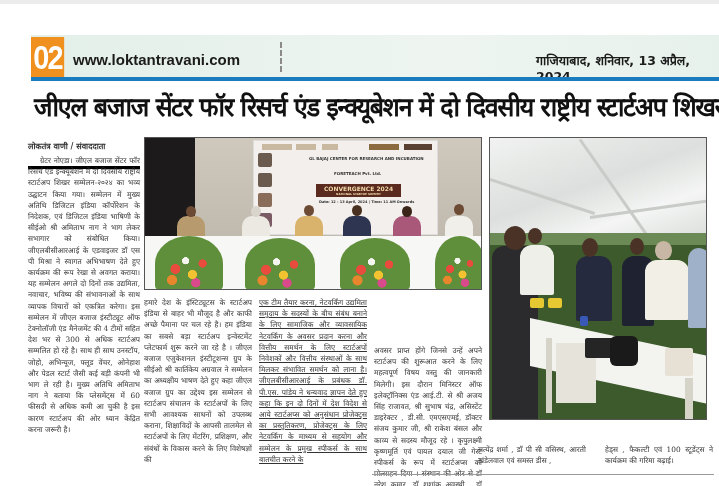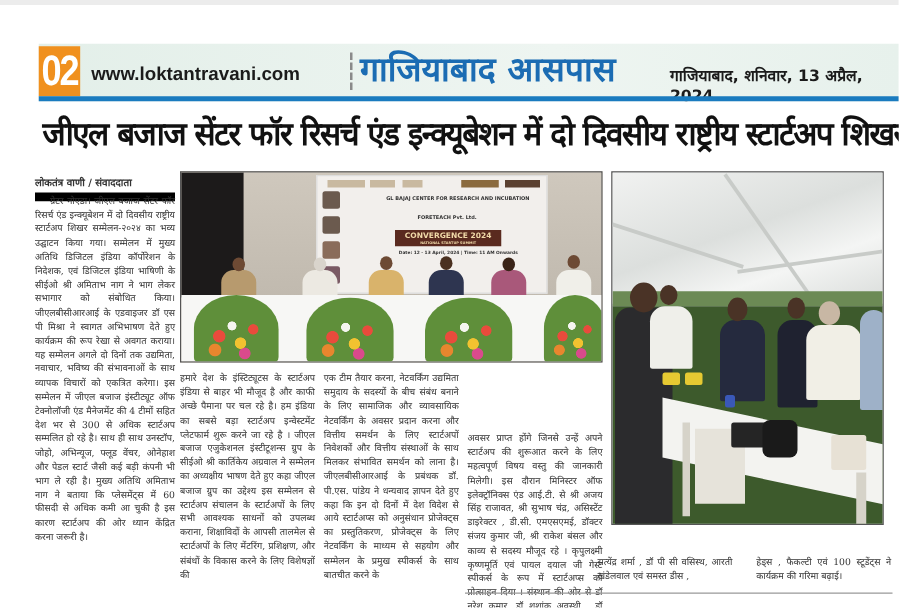--- a/index.html
+++ b/index.html
@@ -23,28 +23,28 @@
   .edition-line { position: absolute; left: 505px; top: 17px; font-family: "DejaVu Sans", sans-serif;
     font-size: 12.5px; color: #1b1b1b; font-weight: bold; }
 
   
   .headline { position: absolute; left: 34px; top: 88px; width: 680px; font-family: "DejaVu Sans", sans-serif;
     font-weight: bold; font-size: 26px; color: #111; letter-spacing: -1.2px; white-space: nowrap;
     transform: scaleX(0.96); transform-origin: left top; }
 
   
   .byline { position: absolute; left: 28px; top: 140px; width: 112px; font-size: 8px; font-weight: bold; color: #333;
-    border-bottom: 7px solid #000000; padding-bottom: 3px; }
+    border-bottom: 3px solid #000000; padding-bottom: 15px; }
 
   
   .col { position: absolute; font-family: "DejaVu Serif", serif; font-size: 7.4px; line-height: 11.2px; color: #333;
     text-align: justify; }
   .col1 { left: 28px; top: 155px; width: 112px; text-indent: 12px; }
   .col2 { left: 144px; top: 297px; width: 108px; }
-  .col3 { left: 259px; top: 297px; width: 108px; }
+  .col3 { left: 259px; top: 297px; width: 108px; text-decoration: underline; }
   .col4 { left: 374px; top: 297px; width: 108px; margin-top: 48px; }
   .col5 { left: 478px; top: 444px; width: 108px; }
   .col6 { left: 605px; top: 444px; width: 108px; }
 
   .rule-bottom { position: absolute; left: 372px; top: 474px; width: 342px; height: 1px; background: #999; }
 
   
   .photo1 { position: absolute; left: 144px; top: 137px; width: 338px; height: 153px; overflow: hidden;
     background: #c9c2b8; border: 1px solid #555; }
   .p1-curtain-l { position: absolute; left: 0; top: 0; width: 50px; height: 100px; background: #1c1a1a; }
@@ -87,21 +87,20 @@
 </style>
 </head>
 <body>
 
 <div class="topstrip"></div>
 
 <header class="masthead">
   <div class="page-no">02</div>
   <div class="site-url">www.loktantravani.com</div>
   <div class="divider-dash"></div>
-  <div class="section-title">गाजियाबाद आसपास</div>
   <div class="edition-line">गाजियाबाद, शनिवार, 13 अप्रैल, 2024</div>
   <div class="bar"></div>
 </header>
 
 <h1 class="headline">जीएल बजाज सेंटर फॉर रिसर्च एंड इन्क्यूबेशन में दो दिवसीय राष्ट्रीय स्टार्टअप शिखर सम्मेलन</h1>
 
 <div class="byline">लोकतंत्र वाणी / संवाददाता</div>
 
 <div class="col col1">ग्रेटर नोएडा। जीएल बजाज सेंटर फॉर रिसर्च एंड इन्क्यूबेशन में दो दिवसीय राष्ट्रीय स्टार्टअप शिखर सम्मेलन-२०२४ का भव्य उद्घाटन किया गया। सम्मेलन में मुख्य अतिथि डिजिटल इंडिया कॉर्पोरेशन के निदेशक, एवं डिजिटल इंडिया भाषिणी के सीईओ श्री अमिताभ नाग ने भाग लेकर सभागार को संबोधित किया। जीएलबीसीआरआई के एडवाइजर डॉ एस पी मिश्रा ने स्वागत अभिभाषण देते हुए कार्यक्रम की रूप रेखा से अवगत कराया। यह सम्मेलन अगले दो दिनों तक उद्यमिता, नवाचार, भविष्य की संभावनाओं के साथ व्यापक विचारों को एकत्रित करेगा। इस सम्मेलन में जीएल बजाज इंस्टीट्यूट ऑफ टेक्नोलॉजी एंड मैनेजमेंट की 4 टीमों सहित देश भर से 300 से अधिक स्टार्टअप सम्मलित हो रहे है। साथ ही साथ उनस्टॉप, जोहो, अभिन्यूज, फ्लूड वेंचर, ओनेहाश और पेडल स्टार्ट जैसी कई बड़ी कंपनी भी भाग ले रही है। मुख्य अतिथि अमिताभ नाग ने बताया कि प्लेसमेंट्स में 60 फीसदी से अधिक कमी आ चुकी है इस कारण स्टार्टअप की ओर ध्यान केंद्रित करना जरूरी है।</div>
 

